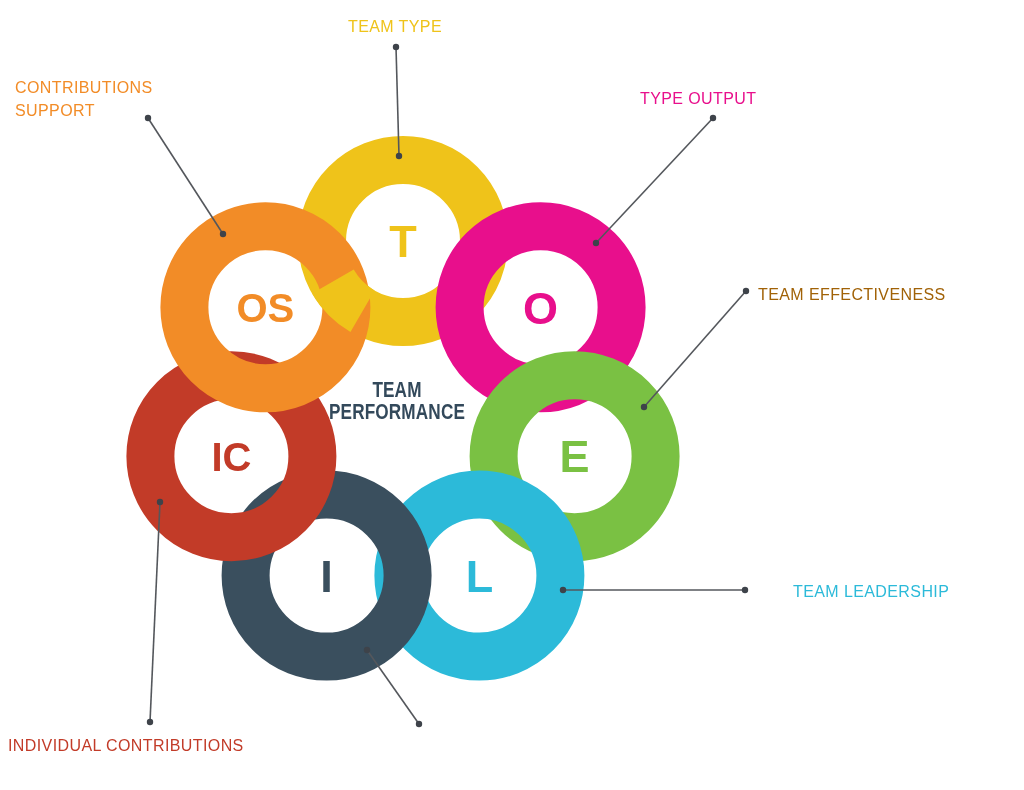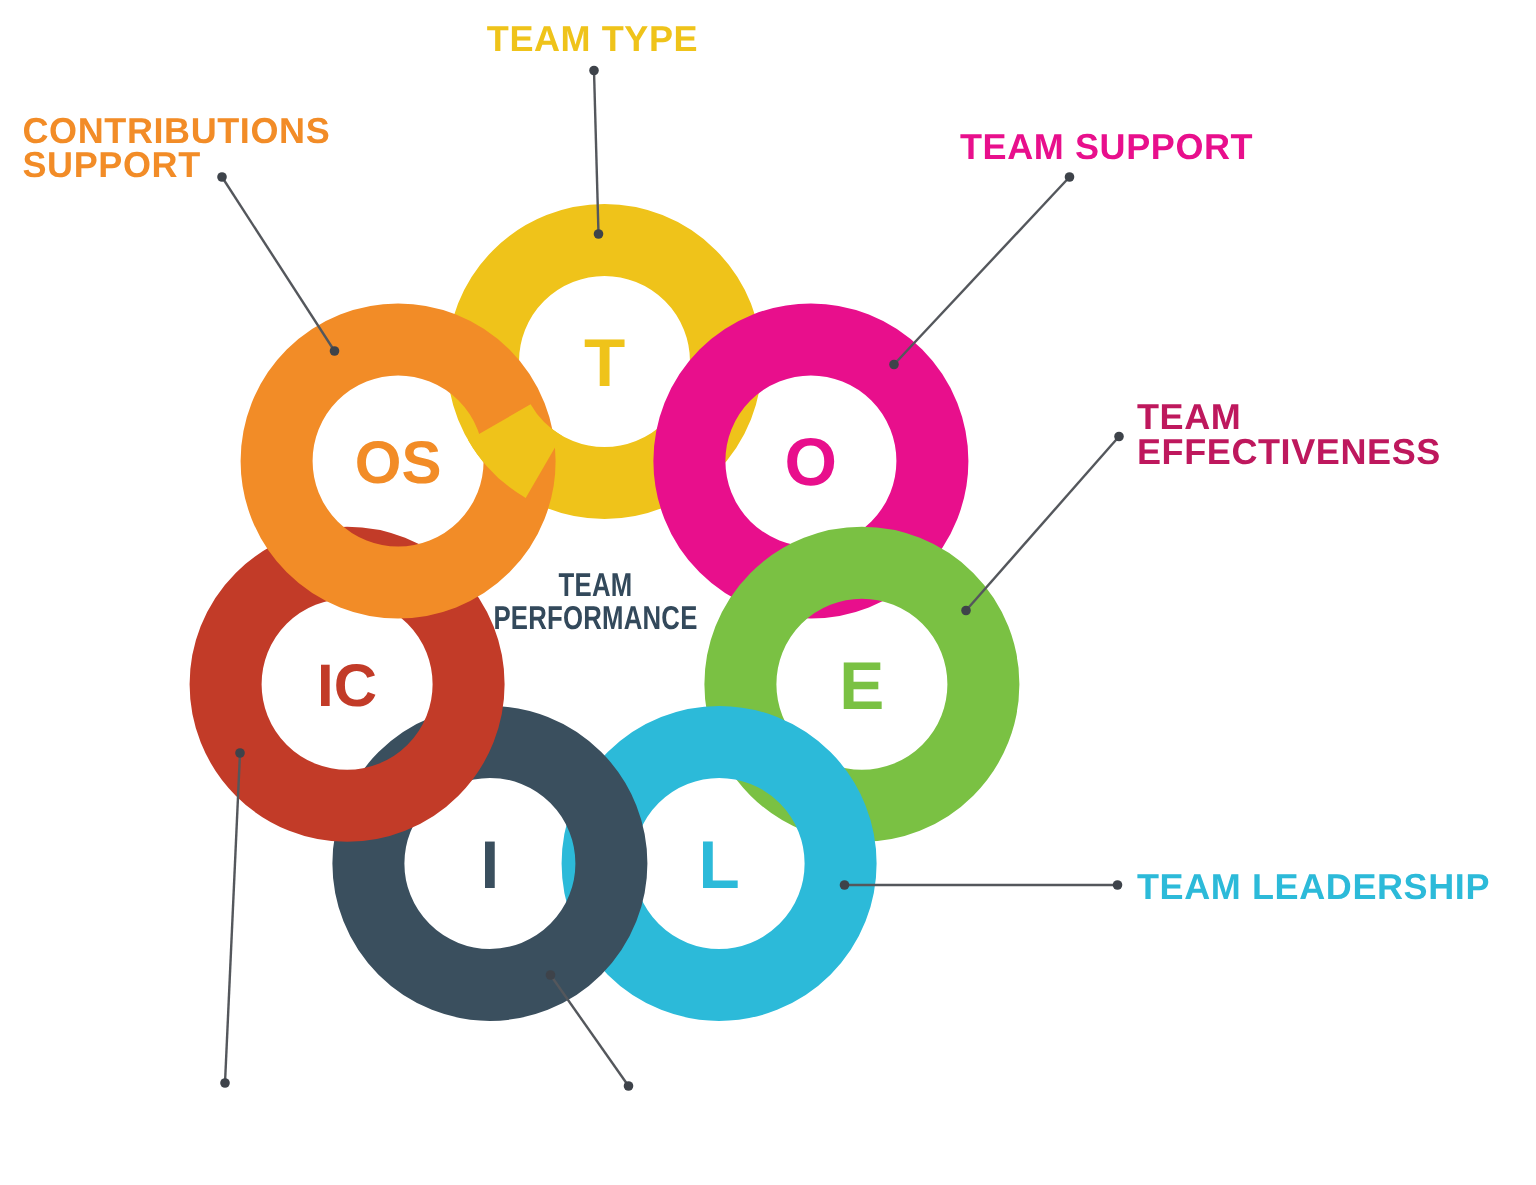--- a/index.html
+++ b/index.html
@@ -15,22 +15,22 @@
     background: #ffffff;
     overflow: hidden;
   }
   .stage svg {
     position: absolute;
     left: 0;
     top: 0;
   }
   .factor-label {
     position: absolute;
-    font-weight: bold;
-    font-size: 24px;
+    font-weight: normal;
+    font-size: 16px;
     letter-spacing: 0.4px;
     line-height: 23px;
     white-space: pre-line;
   }
   .center-label {
     position: absolute;
     left: 397px;
     top: 379px;
     font-weight: bold;
     font-size: 22px;
@@ -80,27 +80,28 @@
       <line x1="150" y1="722" x2="160" y2="502" stroke="#54575C" stroke-width="1.6"></line>
       <circle cx="150" cy="722" r="3.2" fill="#3E434A"></circle>
       <circle cx="160" cy="502" r="3.2" fill="#3E434A"></circle>
       <line x1="148" y1="118" x2="223" y2="234" stroke="#54575C" stroke-width="1.6"></line>
       <circle cx="148" cy="118" r="3.2" fill="#3E434A"></circle>
       <circle cx="223" cy="234" r="3.2" fill="#3E434A"></circle>
     </svg>
 
   <div class="factor-label" style="left: 395px; top: 15px; transform: translateX(-50%); color: rgb(239, 195, 26);">TEAM TYPE</div>
 
-  <div class="factor-label" style="left: 640px; top: 87px; color: rgb(232, 15, 140);">TEAM SUPPORT</div>
+  <div class="factor-label" style="left: 640px; top: 87px; color: rgb(232, 15, 140);">TYPE OUTPUT</div>
 
-  <div class="factor-label" style="left: 758px; top: 267px; color: #be185d;">TEAM EFFECTIVENESS</div>
+  <div class="factor-label" style="left: 758px; top: 283px; color: #a16207;">TEAM EFFECTIVENESS</div>
 
-  <div class="factor-label" style="left: 758px; top: 580px; color: rgb(44, 186, 217);">TEAM LEADERSHIP</div>
+  <div class="factor-label" style="left: 793px; top: 580px; color: rgb(44, 186, 217);">TEAM LEADERSHIP</div>
 
 
+  <div class="factor-label" style="left: 8px; top: 734px; color: rgb(194, 59, 40);">INDIVIDUAL CONTRIBUTIONS</div>
 
   <div class="factor-label" style="left: 15px; top: 76px; color: rgb(242, 140, 39);">CONTRIBUTIONS
 SUPPORT</div>
 
   <div class="center-label" style="color: rgb(51, 73, 91);">TEAM
 PERFORMANCE</div>
 
 </div>
 
 </body></html>

